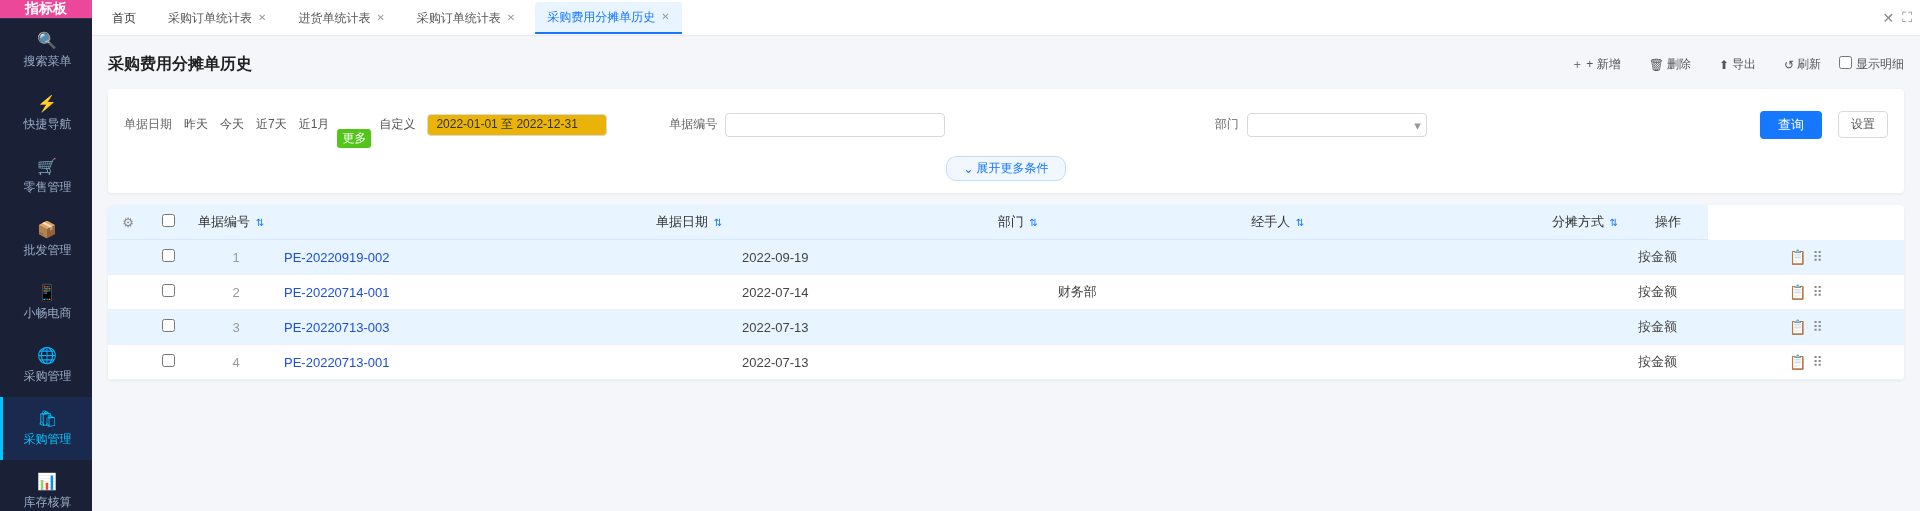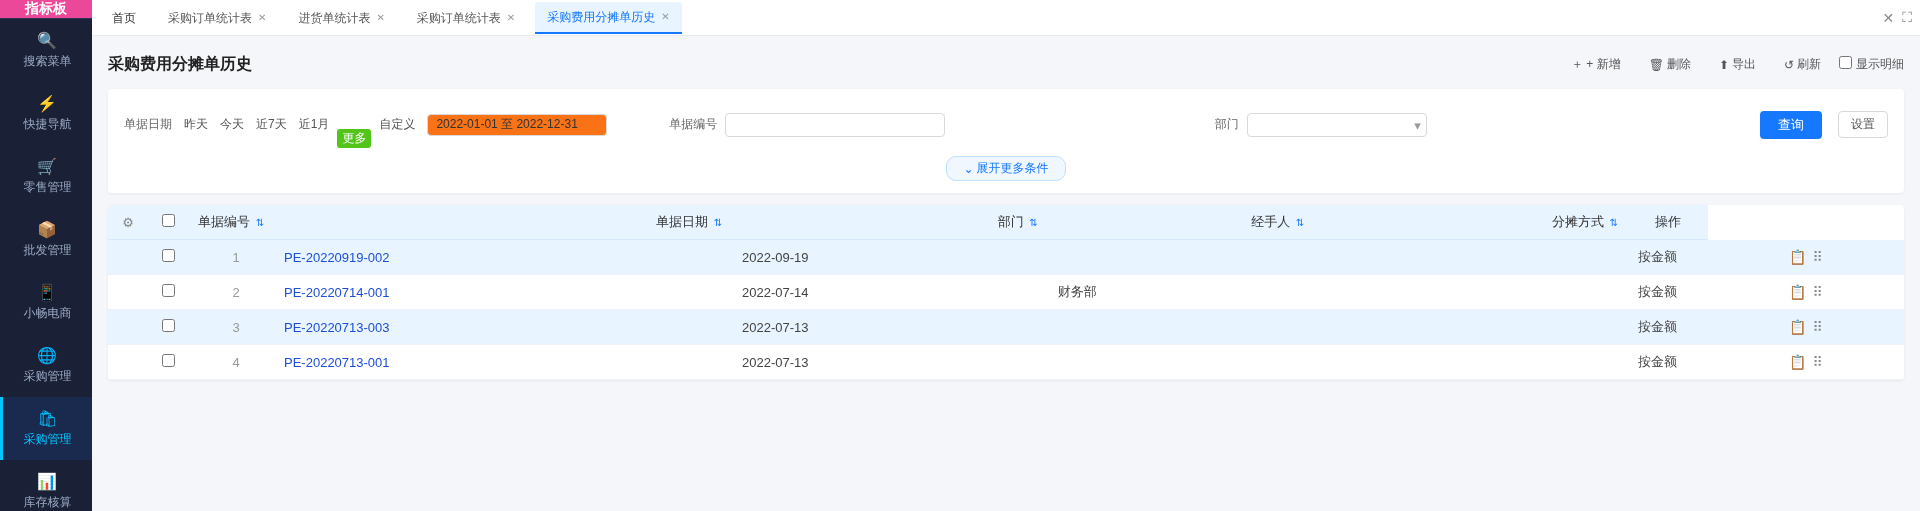--- a/index.html
+++ b/index.html
@@ -162,21 +162,21 @@
       border-radius: 3px;
       padding: 1px 5px;
       margin-top: 28px;
     }
     .date-range-input {
       border: 1px solid #d9d9d9;
       border-radius: 4px;
       padding: 3px 8px;
       font-size: 12px;
       color: #333;
-      background: #f97316;
+      background: #eab308;
       width: 180px;
     }
     .text-input {
       border: 1px solid #d9d9d9;
       border-radius: 4px;
       padding: 4px 8px;
       font-size: 12px;
       color: #333;
       background: #fff;
       width: 220px;

